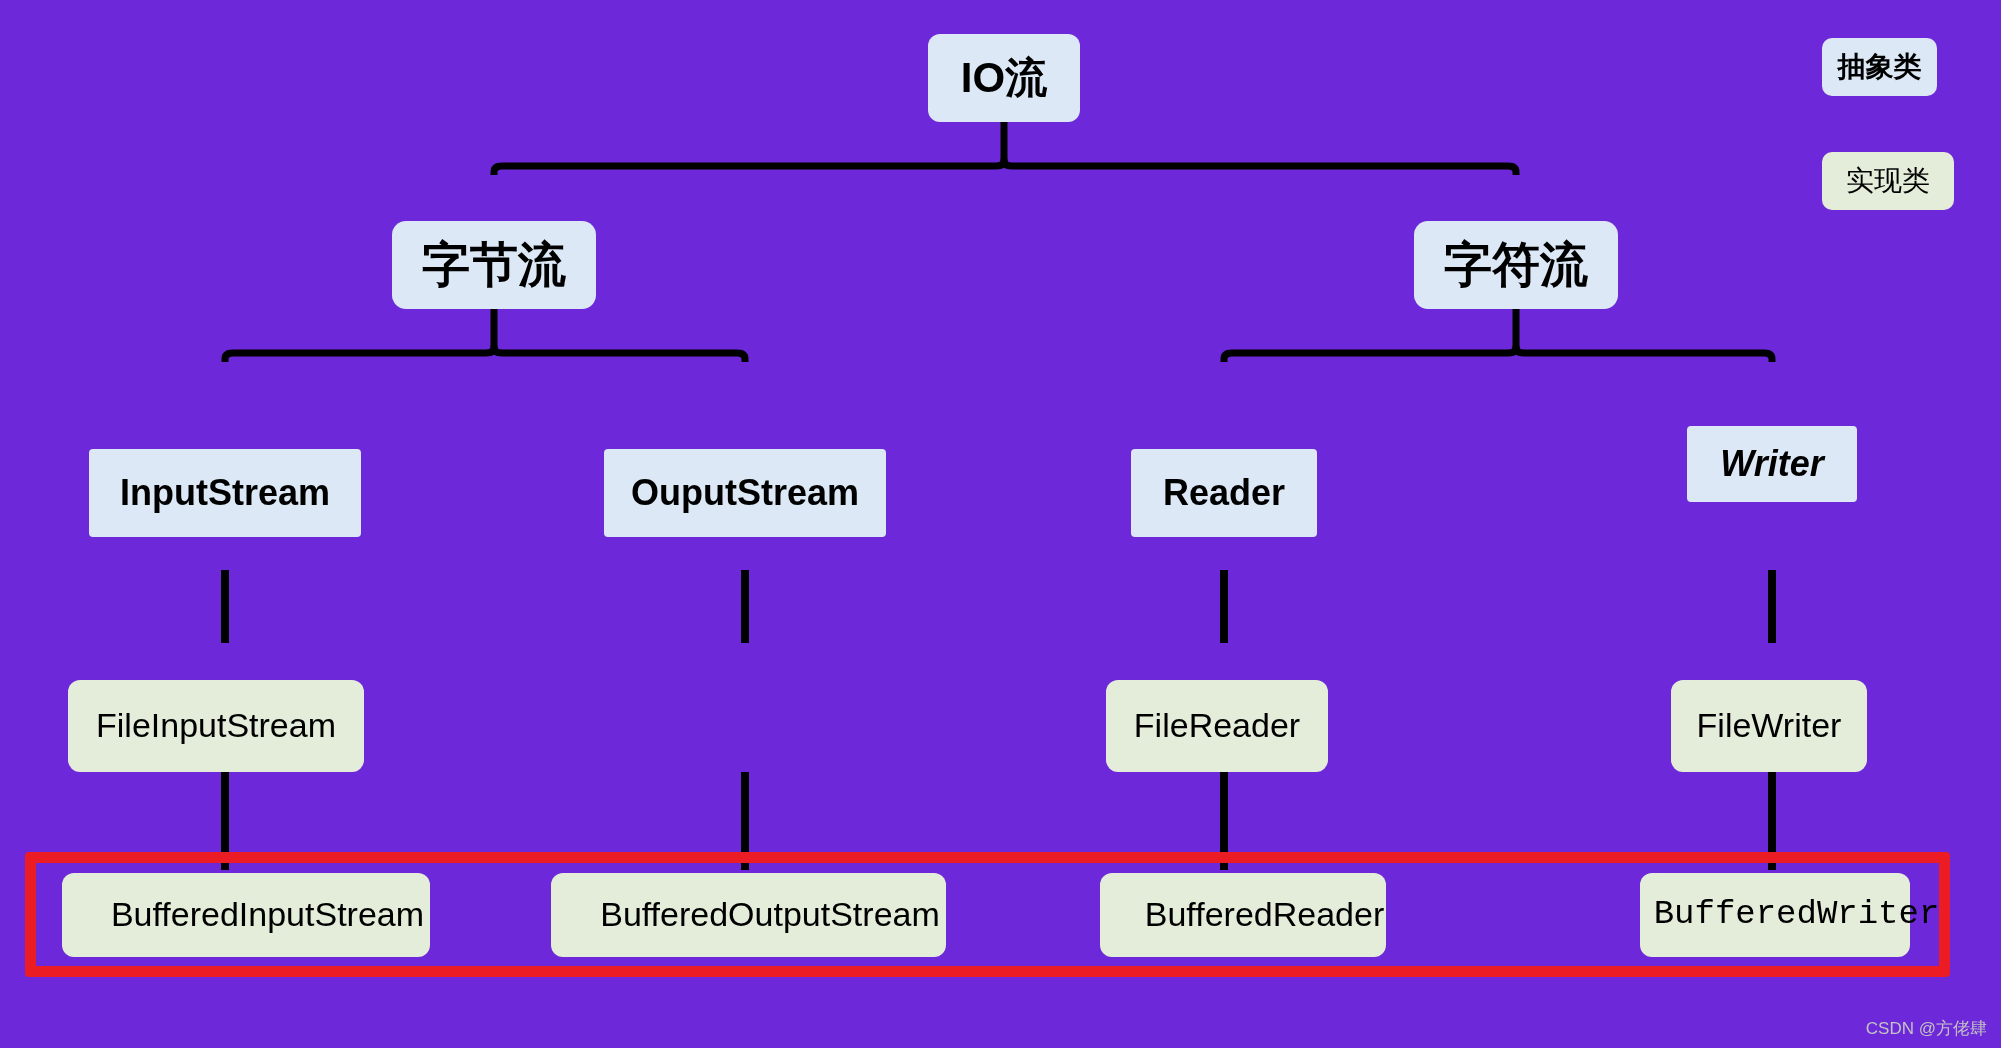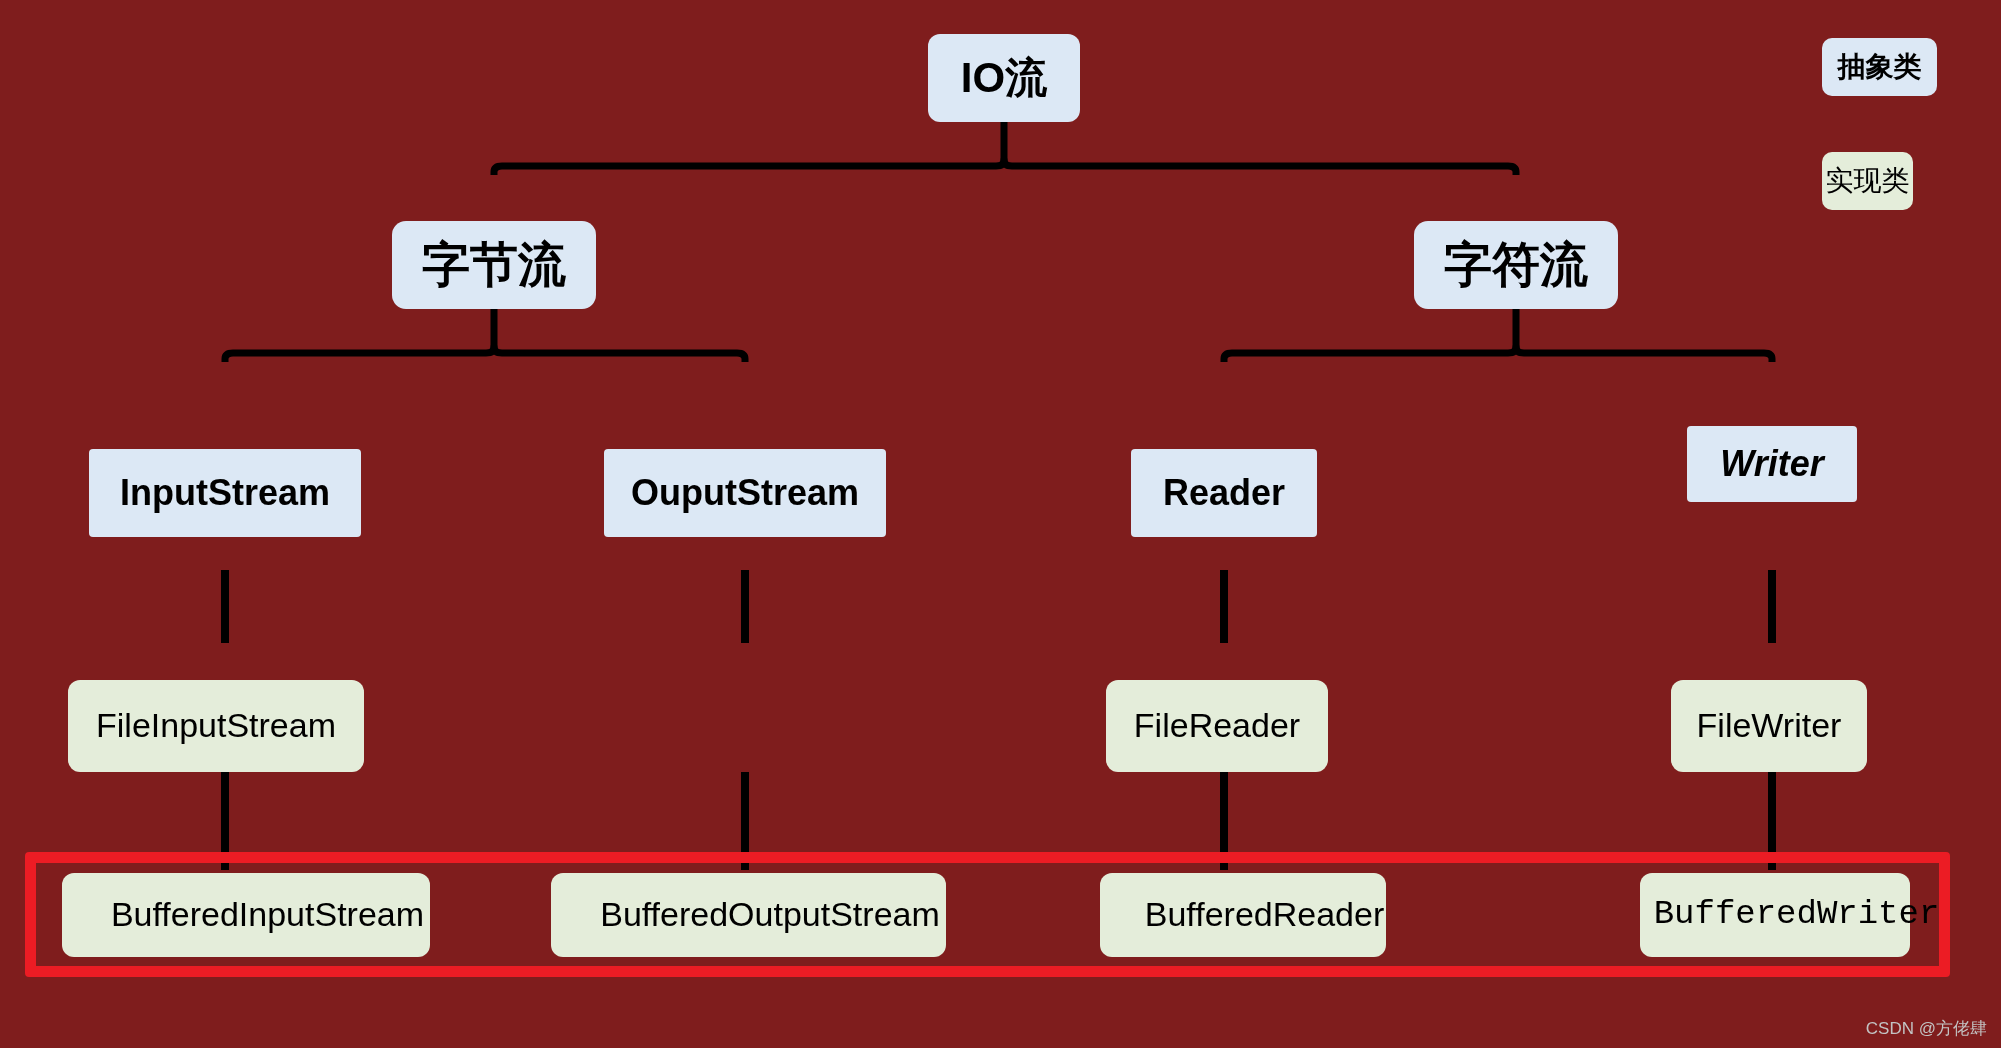--- a/index.html
+++ b/index.html
@@ -8,21 +8,21 @@
     padding: 0;
     background: #ffffff;
   }
   body {
     font-family: "Liberation Sans", "DejaVu Sans", sans-serif;
   }
   #canvas {
     position: relative;
     width: 2001px;
     height: 1048px;
-    background: #7f1d1d;
+    background: #6d28d9;
     overflow: hidden;
   }
   
   #connectors {
     position: absolute;
     left: 0;
     top: 0;
     width: 2001px;
     height: 1048px;
     z-index: 1;
@@ -191,19 +191,19 @@
   <div class="node impl lv5" style="left:1088px; top:873px; width:286px; height:84px;margin-left:12px;">
     <span>BufferedReader</span>
   </div>
   <div class="node impl lv5" style="left:1640px; top:873px; width:270px; height:84px;font-family:Liberation Mono, monospace;">
     <span>BufferedWriter</span>
   </div>
 
   <div class="legend-item abstract" style="left:1822px; top:38px; width:115px; height:58px;">
     <span>抽象类</span>
   </div>
-  <div class="legend-item impl" style="left:1822px; top:152px; width:91px; height:58px;">
+  <div class="legend-item impl" style="left:1822px; top:152px; width:132px; height:58px;">
     <span>实现类</span>
   </div>
 
   <div class="watermark">CSDN @方佬肆</div>
 
 </div>
 
 </body></html>

